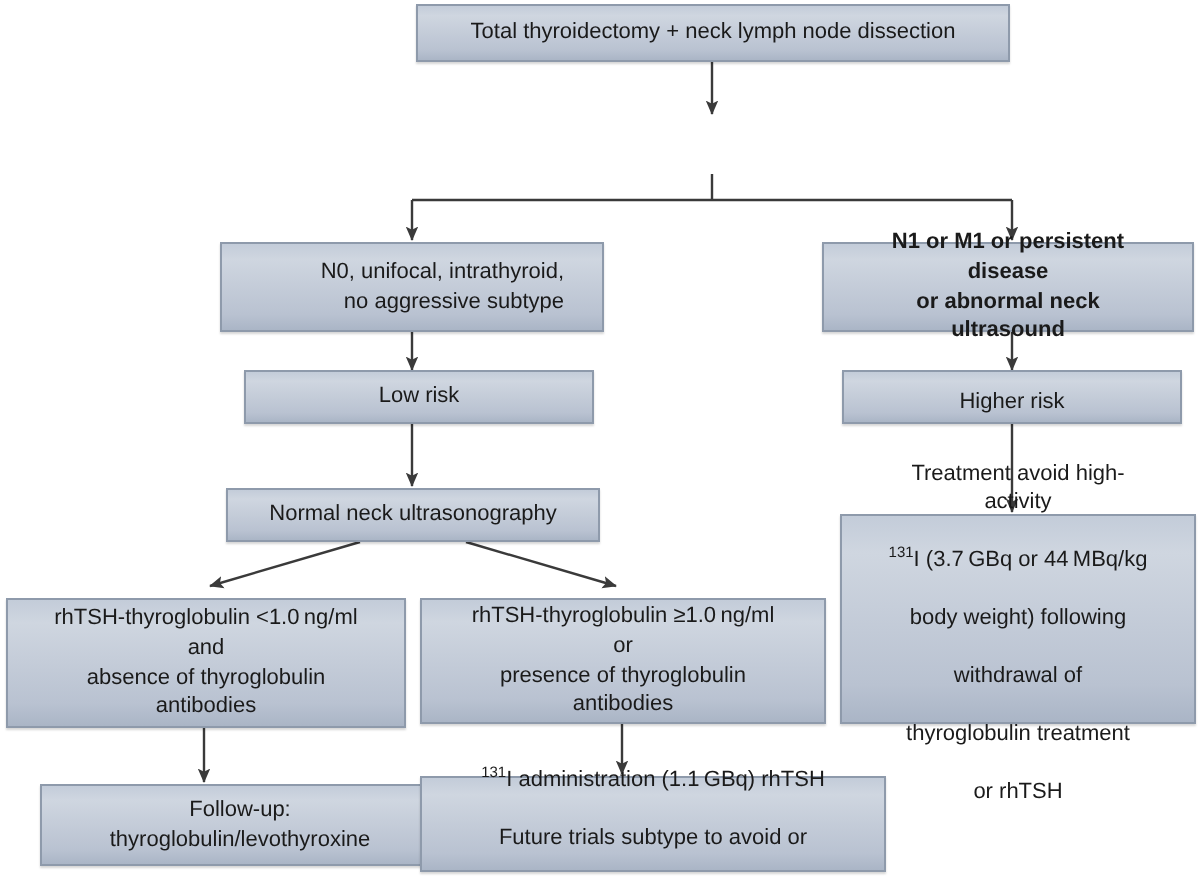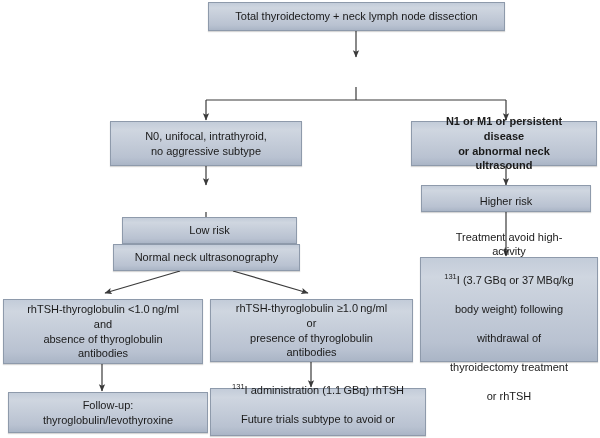--- a/index.html
+++ b/index.html
@@ -80,31 +80,31 @@
     <line x1="102" y1="362" x2="102" y2="391" stroke="#3a3a3a" stroke-width="1.2" marker-end="url(#arrow)"></line>
 
     <line x1="311" y1="362" x2="311" y2="387" stroke="#3a3a3a" stroke-width="1.2" marker-end="url(#arrow)"></line>
   </svg>
 
   <div class="node" style="left:208px; top:2px; width:297px; height:29px;">
     <span class="txt">Total thyroidectomy + neck lymph node dissection</span>
   </div>
 
 
-  <div class="node" style="left:110px; top:121px; width:192px; height:45px;">
+  <div class="node" style="left:110px; top:121px; width:192px; height:45px;text-align:right;">
     <span class="txt">N0, unifocal, intrathyroid,
 no aggressive subtype</span>
   </div>
 
   <div class="node" style="left:411px; top:121px; width:186px; height:45px;font-weight:bold;">
     <span class="txt">N1 or M1 or persistent disease
 or abnormal neck ultrasound</span>
   </div>
 
-  <div class="node" style="left:122px; top:185px; width:175px; height:27px;margin-top:32px;">
+  <div class="node" style="left:122px; top:185px; width:175px; height:27px;">
     <span class="txt">Low risk</span>
   </div>
 
   <div class="node" style="left:421px; top:185px; width:170px; height:27px;align-items:flex-end;">
     <span class="txt">Higher risk</span>
   </div>
 
   <div class="node" style="left:113px; top:244px; width:187px; height:27px;">
     <span class="txt">Normal neck ultrasonography</span>
   </div>
@@ -117,34 +117,34 @@
 
   <div class="node" style="left:210px; top:299px; width:203px; height:63px;">
     <span class="txt">rhTSH-thyroglobulin ≥1.0 ng/ml
 or
 presence of thyroglobulin antibodies</span>
   </div>
 
   <div class="node" style="left:420px; top:257px; width:178px; height:105px; font-size:11px;">
     <span class="txt">
       <span>Treatment avoid high-activity</span><br>
-      <sup>131</sup><span>I (3.7 GBq or 37 MBq/kg</span><br>
+      <sup>131</sup><span>I (3.7 GBq or 44 MBq/kg</span><br>
       <span>body weight) following</span><br>
       <span>withdrawal of</span><br>
-      <span>thyroidectomy treatment</span><br>
+      <span>thyroglobulin treatment</span><br>
       <span>or rhTSH</span>
     </span>
   </div>
 
-  <div class="node" style="left:8px; top:392px; width:200px; height:41px;">
+  <div class="node" style="left:20px; top:392px; width:200px; height:41px;">
     <span class="txt">Follow-up:
 thyroglobulin/levothyroxine</span>
   </div>
 
-  <div class="node" style="left:210px; top:388px; width:216px; height:48px;">
+  <div class="node" style="left:210px; top:388px; width:233px; height:48px;">
     <span class="txt">
       <sup>131</sup><span>I administration (1.1 GBq) rhTSH</span><br>
       <span>Future trials subtype to avoid or</span><br>
       
     </span>
   </div>
 
 </div>
 
 </body></html>

